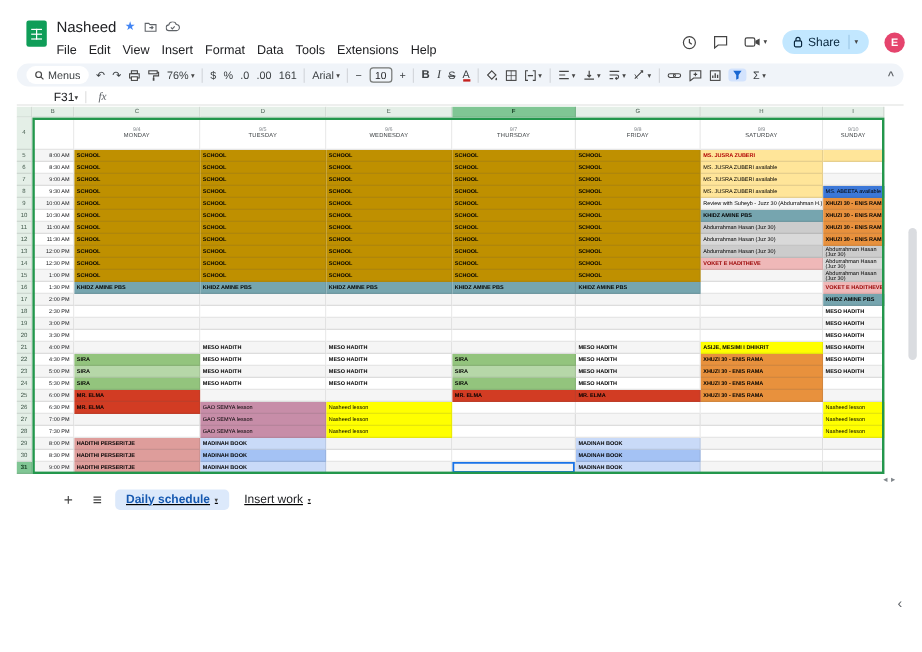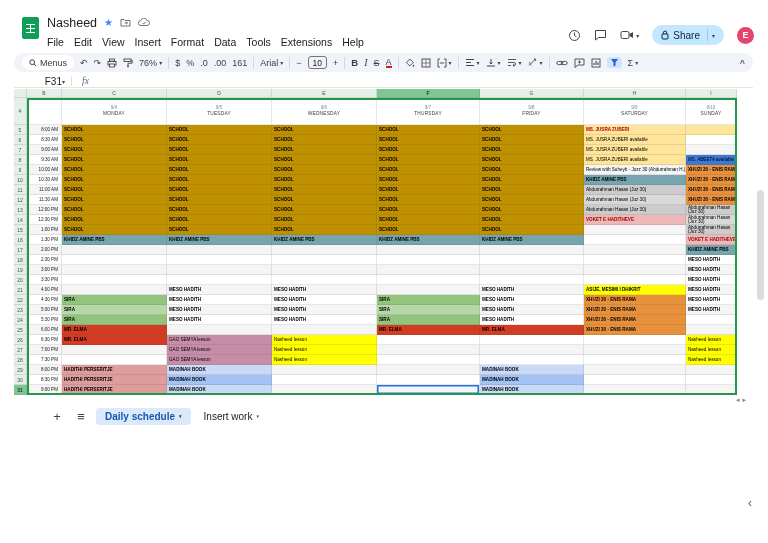--- a/index.html
+++ b/index.html
@@ -630,21 +630,21 @@
 
   <div class="vthumb"></div>
   <div class="hs-arrows">
     <span>◂</span>
     <span>▸</span>
   </div>
 
   <div class="tabbar">
     <span class="tab-icon">+</span>
     <span class="tab-icon">≡</span>
-    <span id="sheet-tabs" style="display:flex;gap:4px;">
+    <span id="sheet-tabs" style="display:flex;gap:4px;text-decoration:underline;">
         <span class="sheet-tab active">
           <span>Daily schedule</span>
           <span class="caret">▾</span>
         </span>
         <span class="sheet-tab">
           <span>Insert work</span>
           <span class="caret">▾</span>
         </span>
       </span>
   </div>

